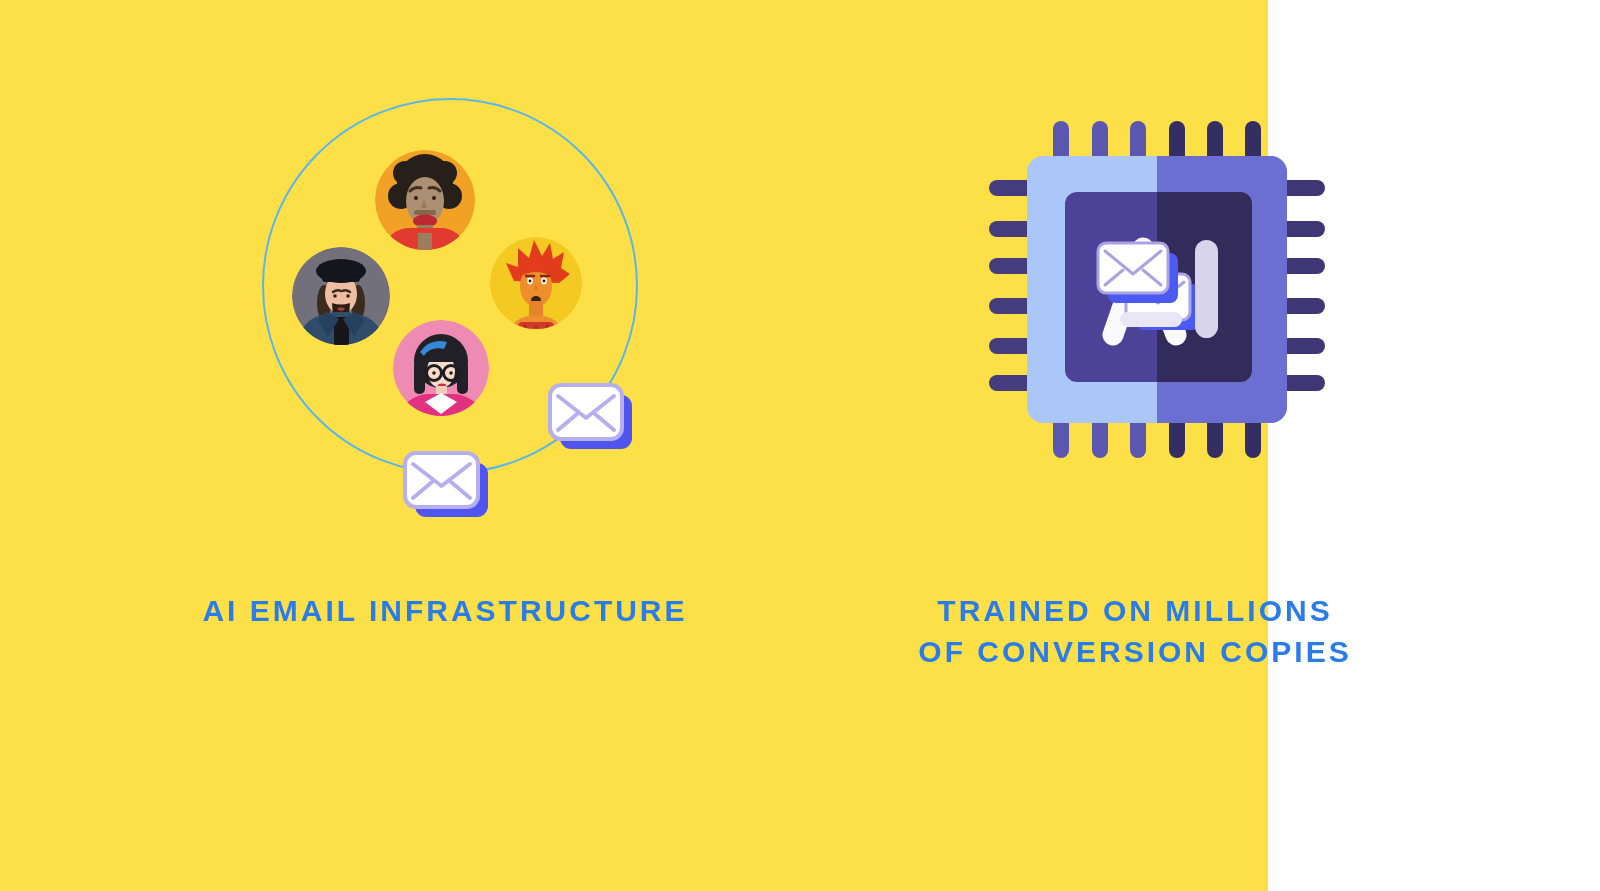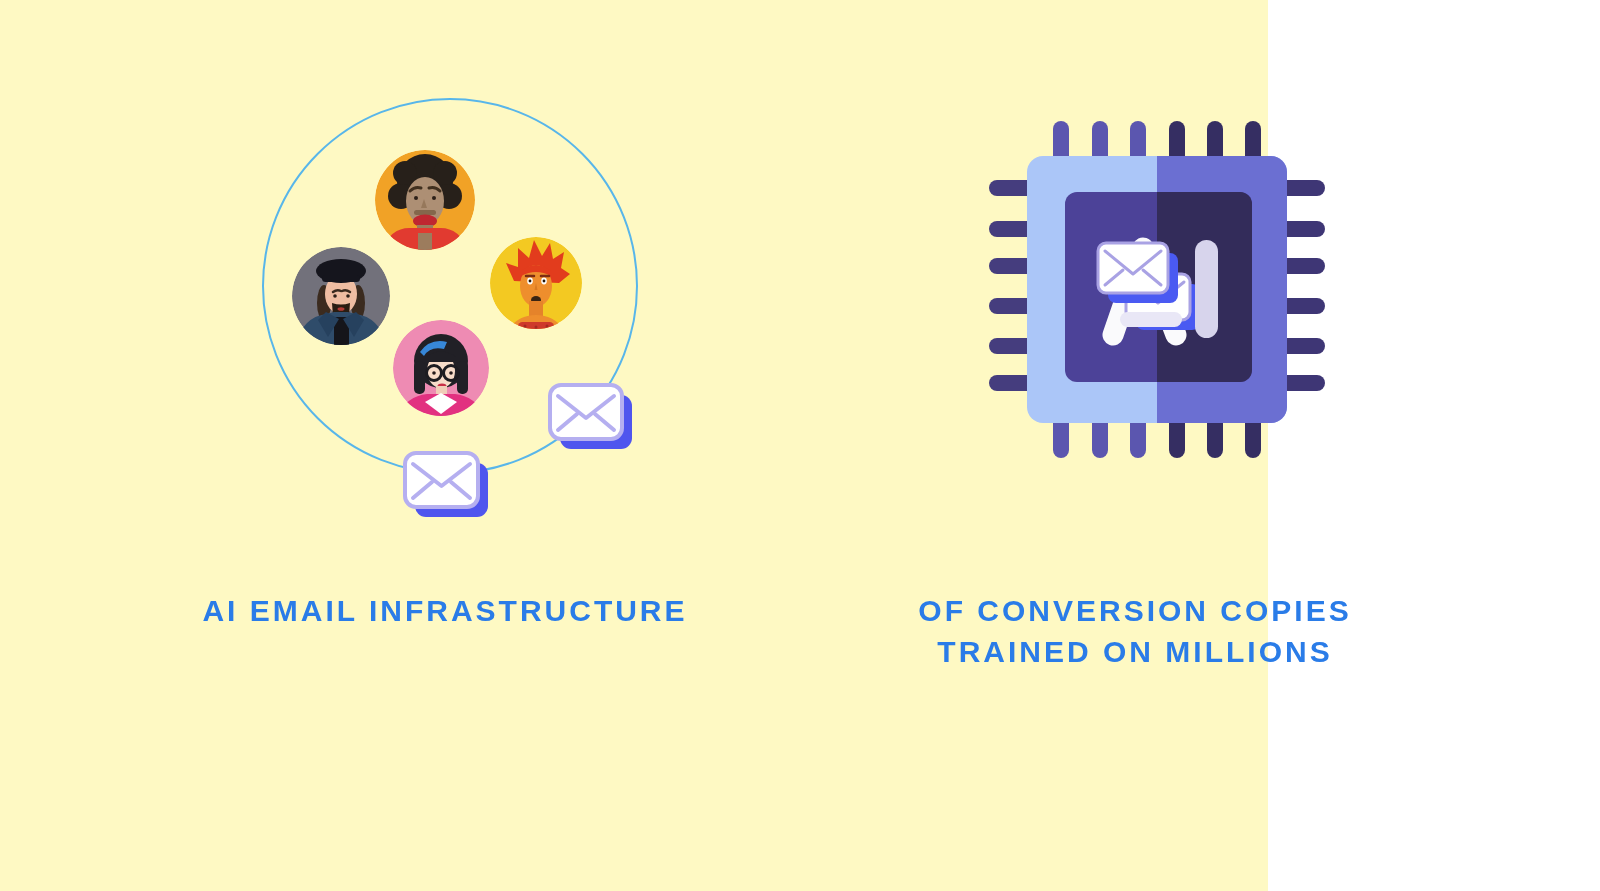--- a/index.html
+++ b/index.html
@@ -8,21 +8,21 @@
     background: #ffffff;
     width: 1600px;
     height: 891px;
     overflow: hidden;
     font-family: "Liberation Sans", sans-serif;
   }
   .page {
     position: relative;
     width: 1268px;
     height: 891px;
-    background: #fef9c3;
+    background: #fde047;
   }
   .feature {
     position: absolute;
     top: 85px;
     width: 510px;
     display: flex;
     flex-direction: column;
     align-items: center;
   }
   .feature.left  { left: 190px; }
@@ -244,18 +244,18 @@
             <path d="M225 166 L253 189 L281 166" stroke="#a9a2e4" stroke-width="3" fill="none" stroke-linecap="round" stroke-linejoin="round"></path>
             <path d="M225 200 L243 185 M263 185 L281 200" stroke="#a9a2e4" stroke-width="3" fill="none" stroke-linecap="round"></path>
           </g>
 
           <rect x="240" y="227" width="62" height="15" rx="7.5" fill="#e9e7f6"></rect>
           <rect x="315" y="155" width="23" height="98" rx="11.5" fill="#d7d4ec"></rect>
         </g>
       </svg>
     </div>
     <h2 class="caption">
+      <span class="cap-line">TRAINED ON MILLIONS</span>
       <span class="cap-line">OF CONVERSION COPIES</span>
-      <span class="cap-line">TRAINED ON MILLIONS</span>
     </h2>
   </section>
 
 </div>
 
 </body></html>

